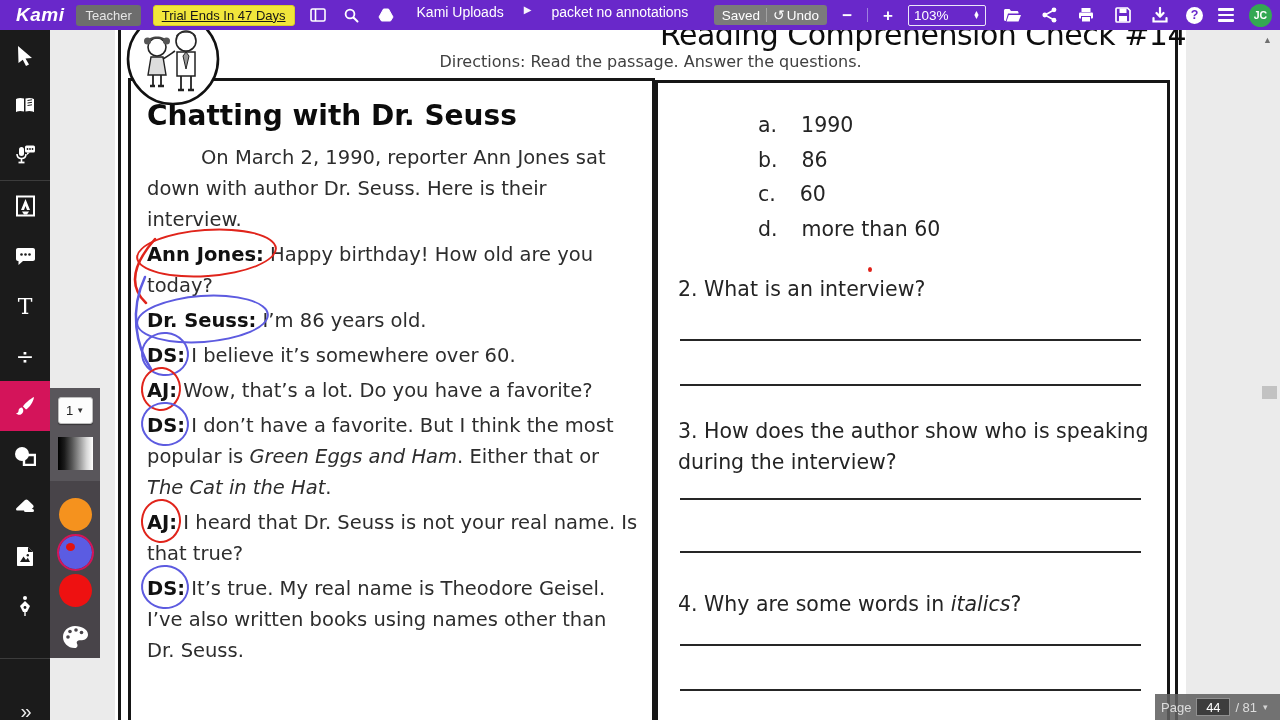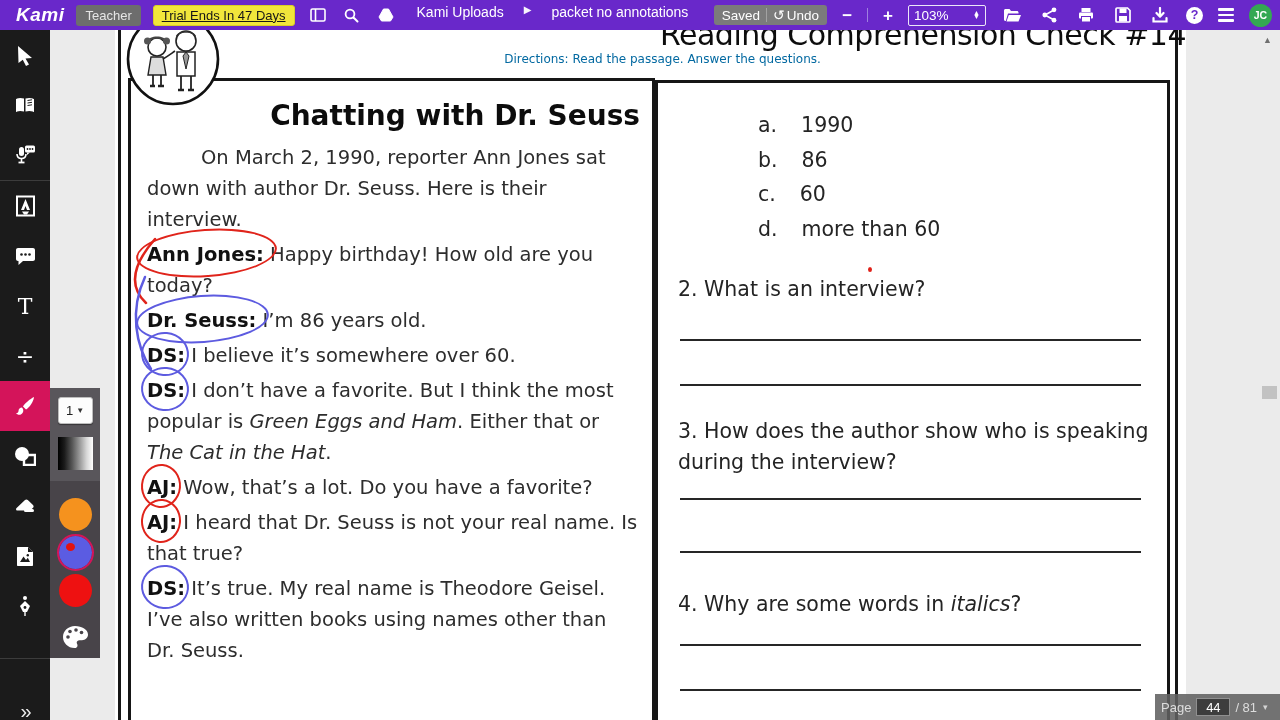--- a/index.html
+++ b/index.html
@@ -64,28 +64,28 @@
   .swatch.selected{outline:2.5px solid var(--accent-pink)}
   .swatch .dot{position:absolute;left:7px;top:7px;width:9px;height:8px;border-radius:50%;background:#e41310}
   #palette-btn{margin-top:13px;color:#fff}
 
   
   #content-bg{position:absolute;left:50px;top:30px;width:1230px;height:690px;background:#ebebeb}
   #doc-page{position:absolute;left:115px;top:30px;width:1071px;height:690px;background:#fff;overflow:hidden;z-index:5}
   #ws-outer{position:absolute;left:3px;top:-45px;width:1060px;height:800px;border:3px solid #161616}
   #ws-title{position:absolute;left:0;top:-13px;width:100%;text-align:right;
     font-family:"DejaVu Sans",sans-serif;font-weight:400;font-size:30px;color:#0d0d0d;letter-spacing:-.5px}
-  #ws-directions{position:absolute;left:12px;top:22px;width:100%;text-align:center;
-    font-family:"DejaVu Sans",sans-serif;font-size:12px;color:#0369a1}
+  #ws-directions{position:absolute;left:0;top:22px;width:100%;text-align:center;
+    font-family:"DejaVu Sans",sans-serif;font-size:16px;color:#404040}
   #clipart{position:absolute;left:10px;top:-19px;width:97px;height:97px;z-index:6}
 
   #passage-box{position:absolute;left:13px;top:48px;width:527px;height:660px;
     border:3px solid #161616;border-bottom:none;padding:10px 12px 0 16px;
     font-family:"DejaVu Sans",sans-serif;color:#2d2d2d}
-  #passage-title{text-align:right;font-size:28px;font-weight:800;color:#0c0c0c;margin:8px 0 10px}
+  #passage-title{text-align:left;font-size:28px;font-weight:800;color:#0c0c0c;margin:8px 0 10px}
   #passage-box p{font-size:19.5px;line-height:31px}
   #intro-para{text-indent:54px;margin-top:6px}
   .para{margin-top:4px}
   .para b{color:#111}
   em{font-style:italic}
   .spk{position:relative;display:inline-block}
   .ring{position:absolute;border:2.5px solid;border-radius:50%;pointer-events:none}
   .ring.red{border-color:var(--ann-red)}
   .ring.blue{border-color:var(--ann-blue)}
   .ring{left:-6px;right:-4px;top:-8px;bottom:-5px;transform:rotate(5deg)}
@@ -379,22 +379,22 @@
     </svg>
   </div>
 
   <div id="passage-box">
     <div id="passage-title">Chatting with Dr. Seuss</div>
     <p id="intro-para">On March 2, 1990, reporter Ann Jones sat down with author Dr. Seuss. Here is their interview.</p>
     <div>
         <p class="para"><span class="spk"><span class="ring red wide"></span><b>Ann Jones:</b></span> <span>Happy birthday! How old are you today?</span></p>
         <p class="para"><span class="spk"><span class="ring blue wide"></span><b>Dr. Seuss:</b></span> <span>I’m 86 years old.</span></p>
         <p class="para"><span class="spk"><span class="ring blue"></span><b>DS:</b></span> <span>I believe it’s somewhere over 60.</span></p>
+        <p class="para"><span class="spk"><span class="ring red"></span><b>AJ:</b></span> <span>Wow, that’s a lot. Do you have a favorite?</span></p>
         <p class="para"><span class="spk"><span class="ring blue"></span><b>DS:</b></span> <span>I don’t have a favorite. But I think the most popular is </span><em>Green Eggs and Ham</em><span>. Either that or </span><em>The Cat in the Hat</em><span>.</span></p>
-        <p class="para"><span class="spk"><span class="ring red"></span><b>AJ:</b></span> <span>Wow, that’s a lot. Do you have a favorite?</span></p>
         <p class="para"><span class="spk"><span class="ring red"></span><b>AJ:</b></span> <span>I heard that Dr. Seuss is not your real name. Is that true?</span></p>
         <p class="para"><span class="spk"><span class="ring blue"></span><b>DS:</b></span> <span>It’s true. My real name is Theodore Geisel. I’ve also written books using names other than Dr. Seuss.</span></p>
       </div>
     <svg id="tails" width="527" height="660">
       <path d="M 24,158 C 2,183 -3,205 15,222" fill="none" stroke="var(--ann-red)" stroke-width="2.5" stroke-linecap="round"></path>
       <path d="M 14,196 C -2,230 5,265 20,288" fill="none" stroke="var(--ann-blue)" stroke-width="2.5" stroke-linecap="round"></path>
     </svg>
   </div>
 
   <div id="questions-box">

